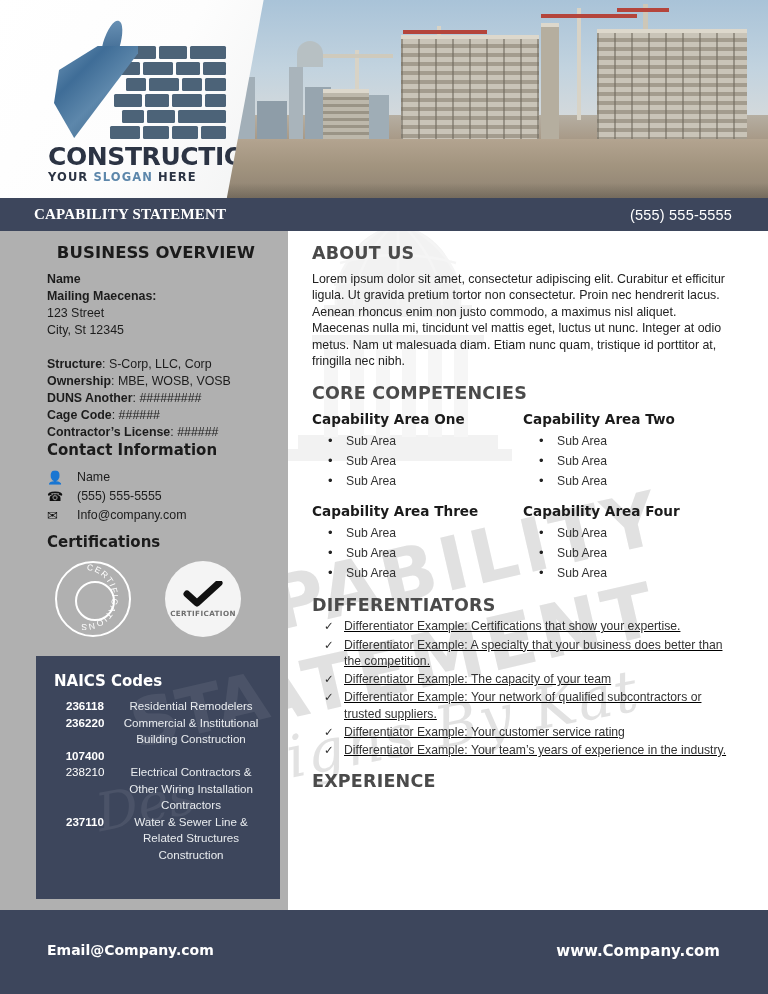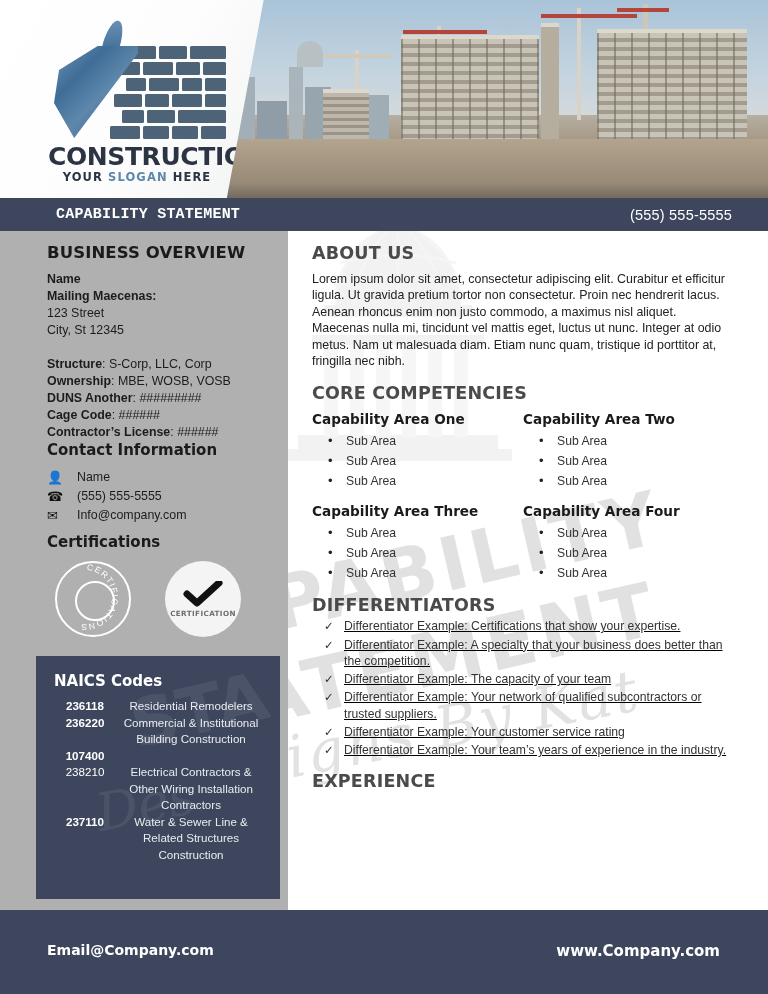--- a/index.html
+++ b/index.html
@@ -125,32 +125,32 @@
   .logo-name{
     position:absolute; left:0; top:120px; width:178px;
     font-family:"DejaVu Sans", sans-serif;
     font-weight:700; font-size:25px; letter-spacing:-0.4px;
     color:#2c3444; text-align:center; line-height:1;
   }
   .logo-slogan{
     position:absolute; left:0; top:148px; width:178px;
     font-family:"DejaVu Sans", sans-serif;
     font-weight:700; font-size:11.5px; letter-spacing:1.1px;
-    text-align:center; color:#2c3444; line-height:1;
+    color:#2c3444; line-height:1;
   }
   .logo-slogan .blue{ color:#5d87ab; }
 
   
   .titlebar{
     position:absolute; left:0; top:198px; width:768px; height:33px;
     background:#3d465c; color:#ffffff;
   }
   .titlebar-title{
-    position:absolute; left:56px; top:8px;
-    font-family:Liberation Mono, monospace;
+    position:absolute; left:34px; top:8px;
+    font-family:Liberation Serif, serif;
     font-weight:700; font-size:15px; letter-spacing:0.2px;
   }
   .titlebar-phone{
     position:absolute; right:36px; top:9px;
     font-size:14.5px; font-weight:400; letter-spacing:0.2px;
   }
 
   
   .body-area{
     position:absolute; left:0; top:231px; width:768px; height:679px;
@@ -390,21 +390,21 @@
 
   <div class="titlebar">
     <div class="titlebar-title">CAPABILITY STATEMENT</div>
     <div class="titlebar-phone">(555) 555-5555</div>
   </div>
 
   <div class="body-area">
 
     <div class="left-col">
 
-      <div class="lc-pad" style="top:12px;">
+      <div class="lc-pad" style="top:12px;text-align:center;">
         <div class="sec-h-dark">BUSINESS OVERVIEW</div>
       </div>
 
       <div class="lc-pad" style="top:40px;">
         <div class="ovw-line">
           <b>Name</b>
         </div>
         <div class="ovw-line">
           <b>Mailing Maecenas:</b>
         </div>

